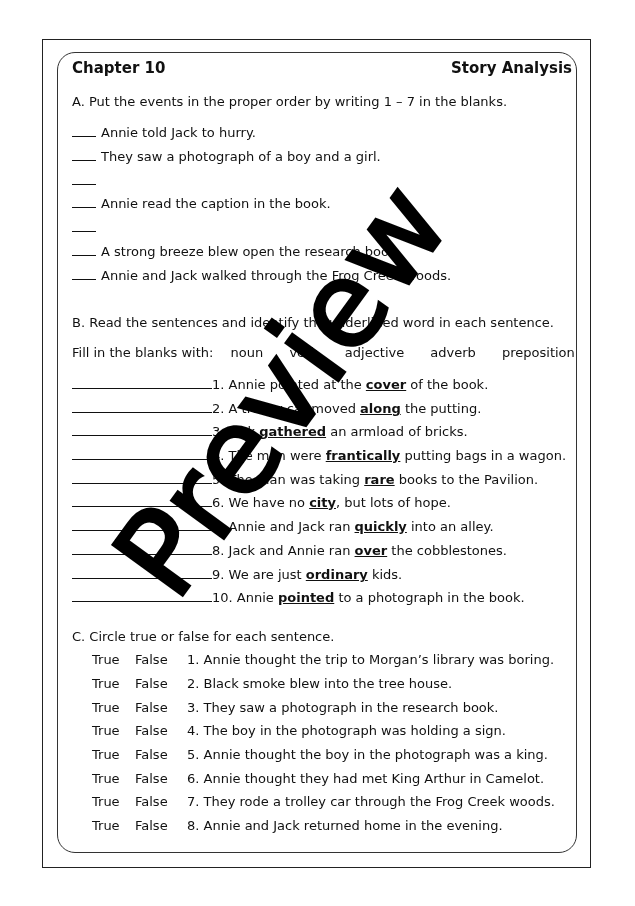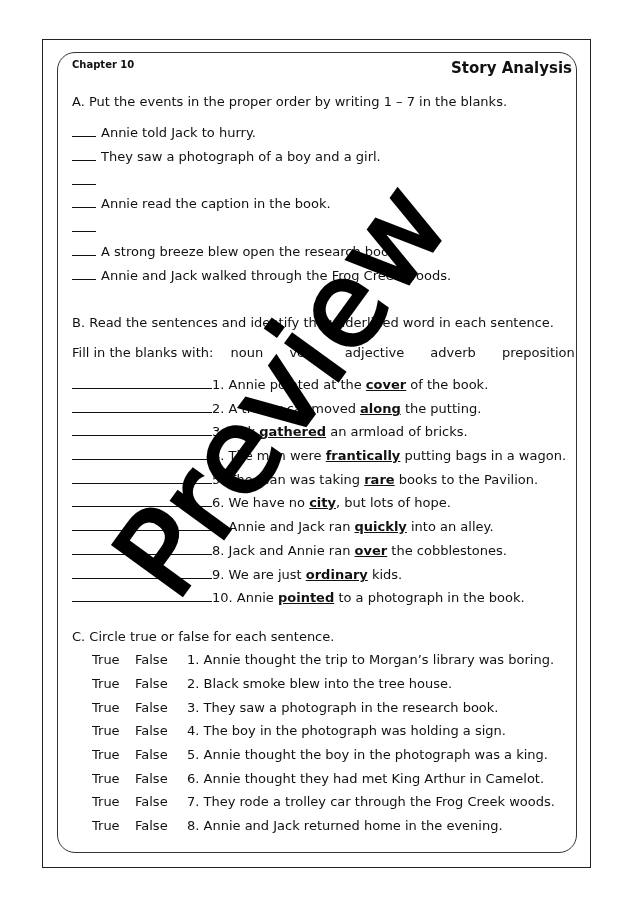--- a/index.html
+++ b/index.html
@@ -30,21 +30,21 @@
     top: 52px;
     width: 520px;
     height: 801px;
     border: 1.5px solid #333333;
     border-radius: 18px;
     box-sizing: border-box;
   }
   .abs { position: absolute; white-space: nowrap; }
   .header-left {
     left: 72px; top: 59px;
-    font-weight: bold; font-size: 10px;
+    font-weight: bold; font-size: 15px;
   }
   .header-right {
     right: 63px; top: 59px;
     font-weight: bold; font-size: 15px;
   }
   .line {
     position: absolute;
     left: 72px;
     font-size: 13px;
     white-space: nowrap;

